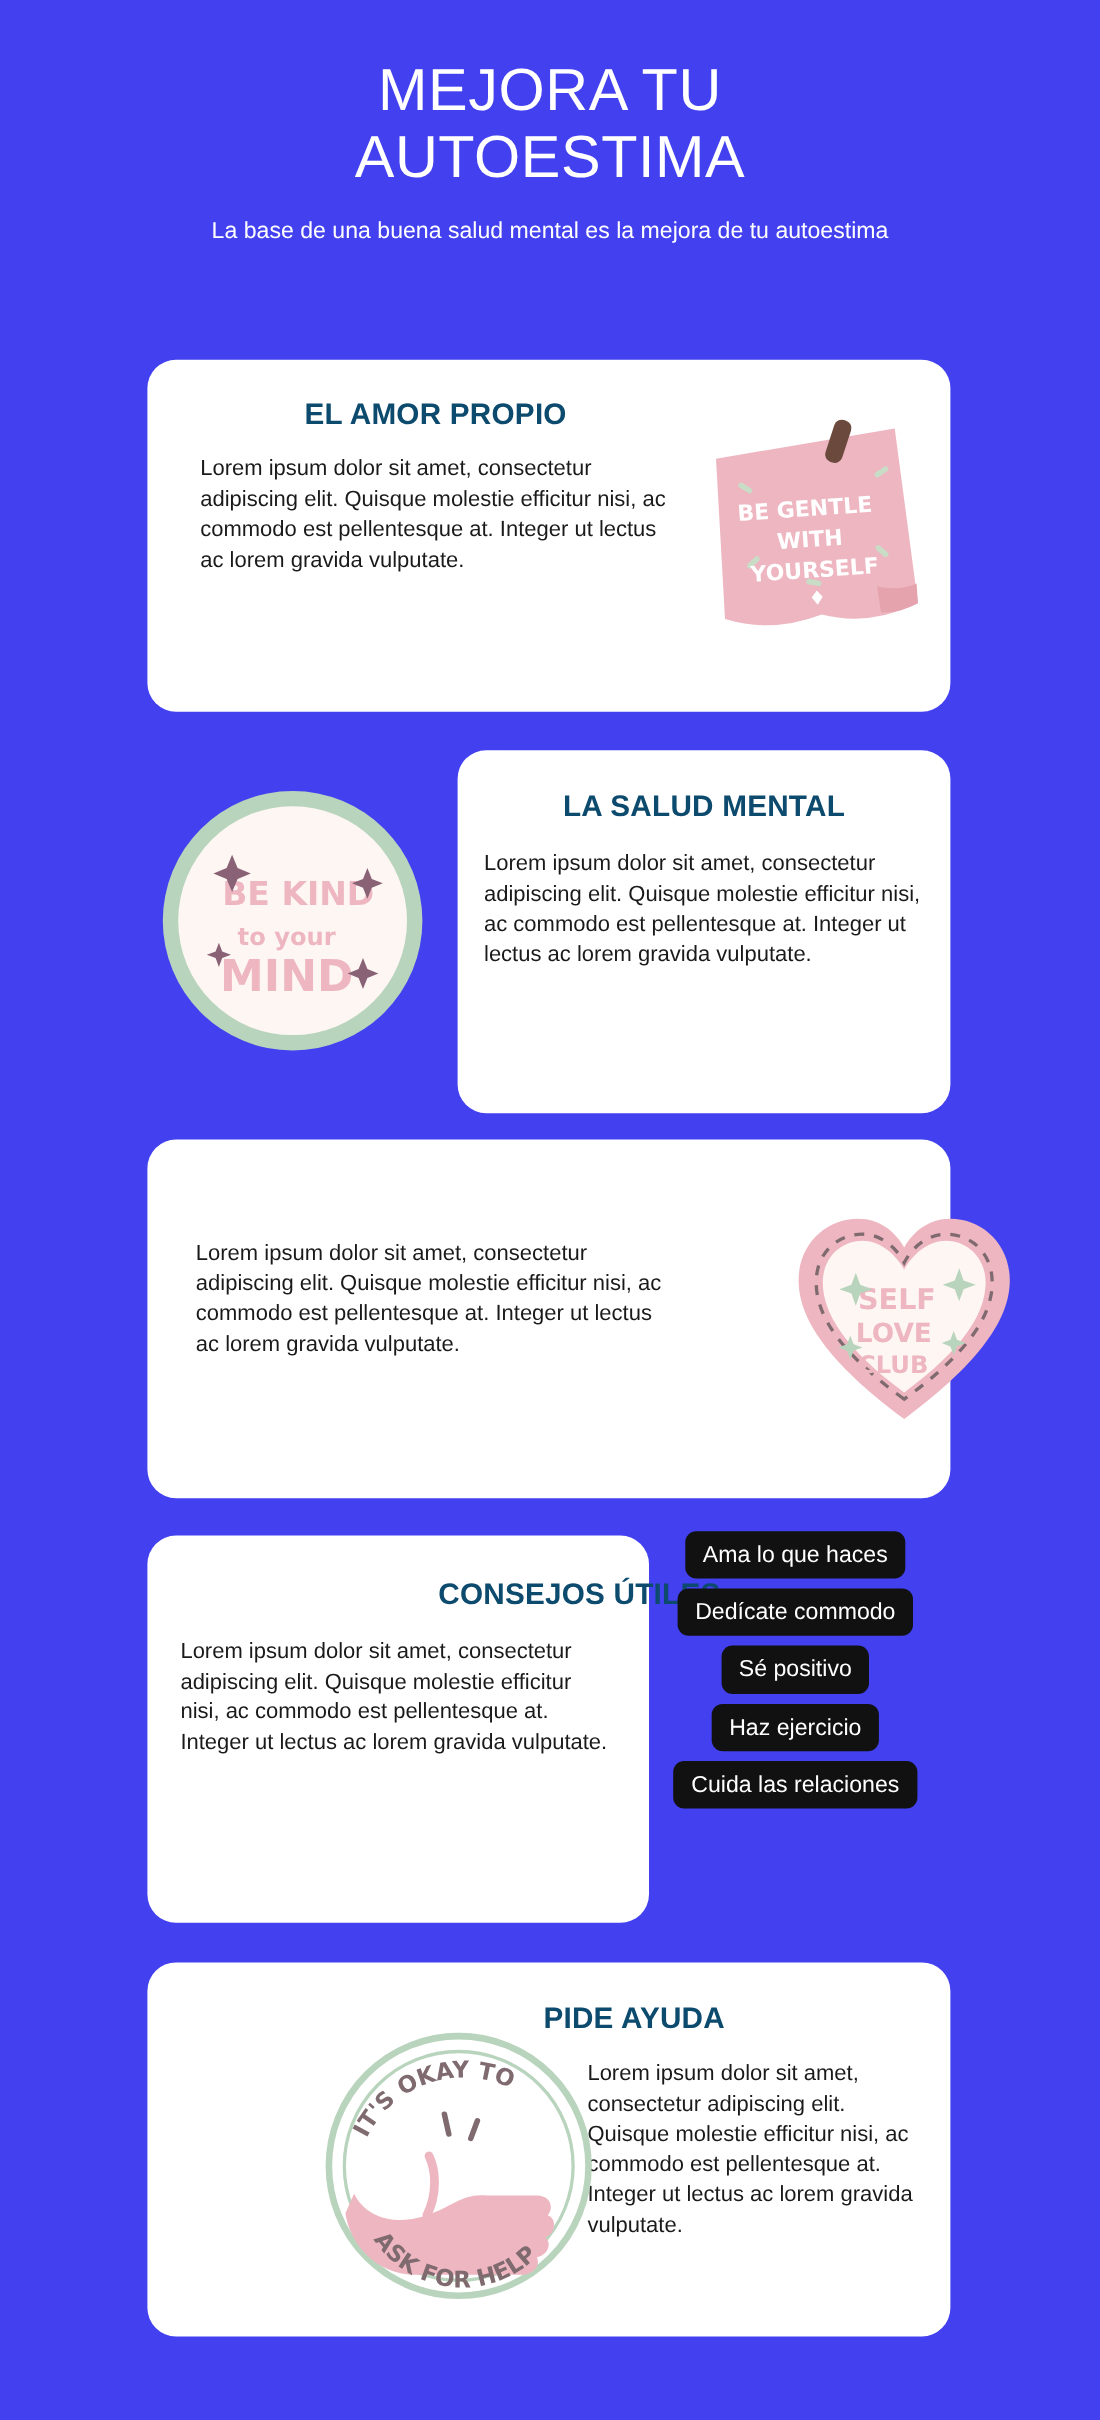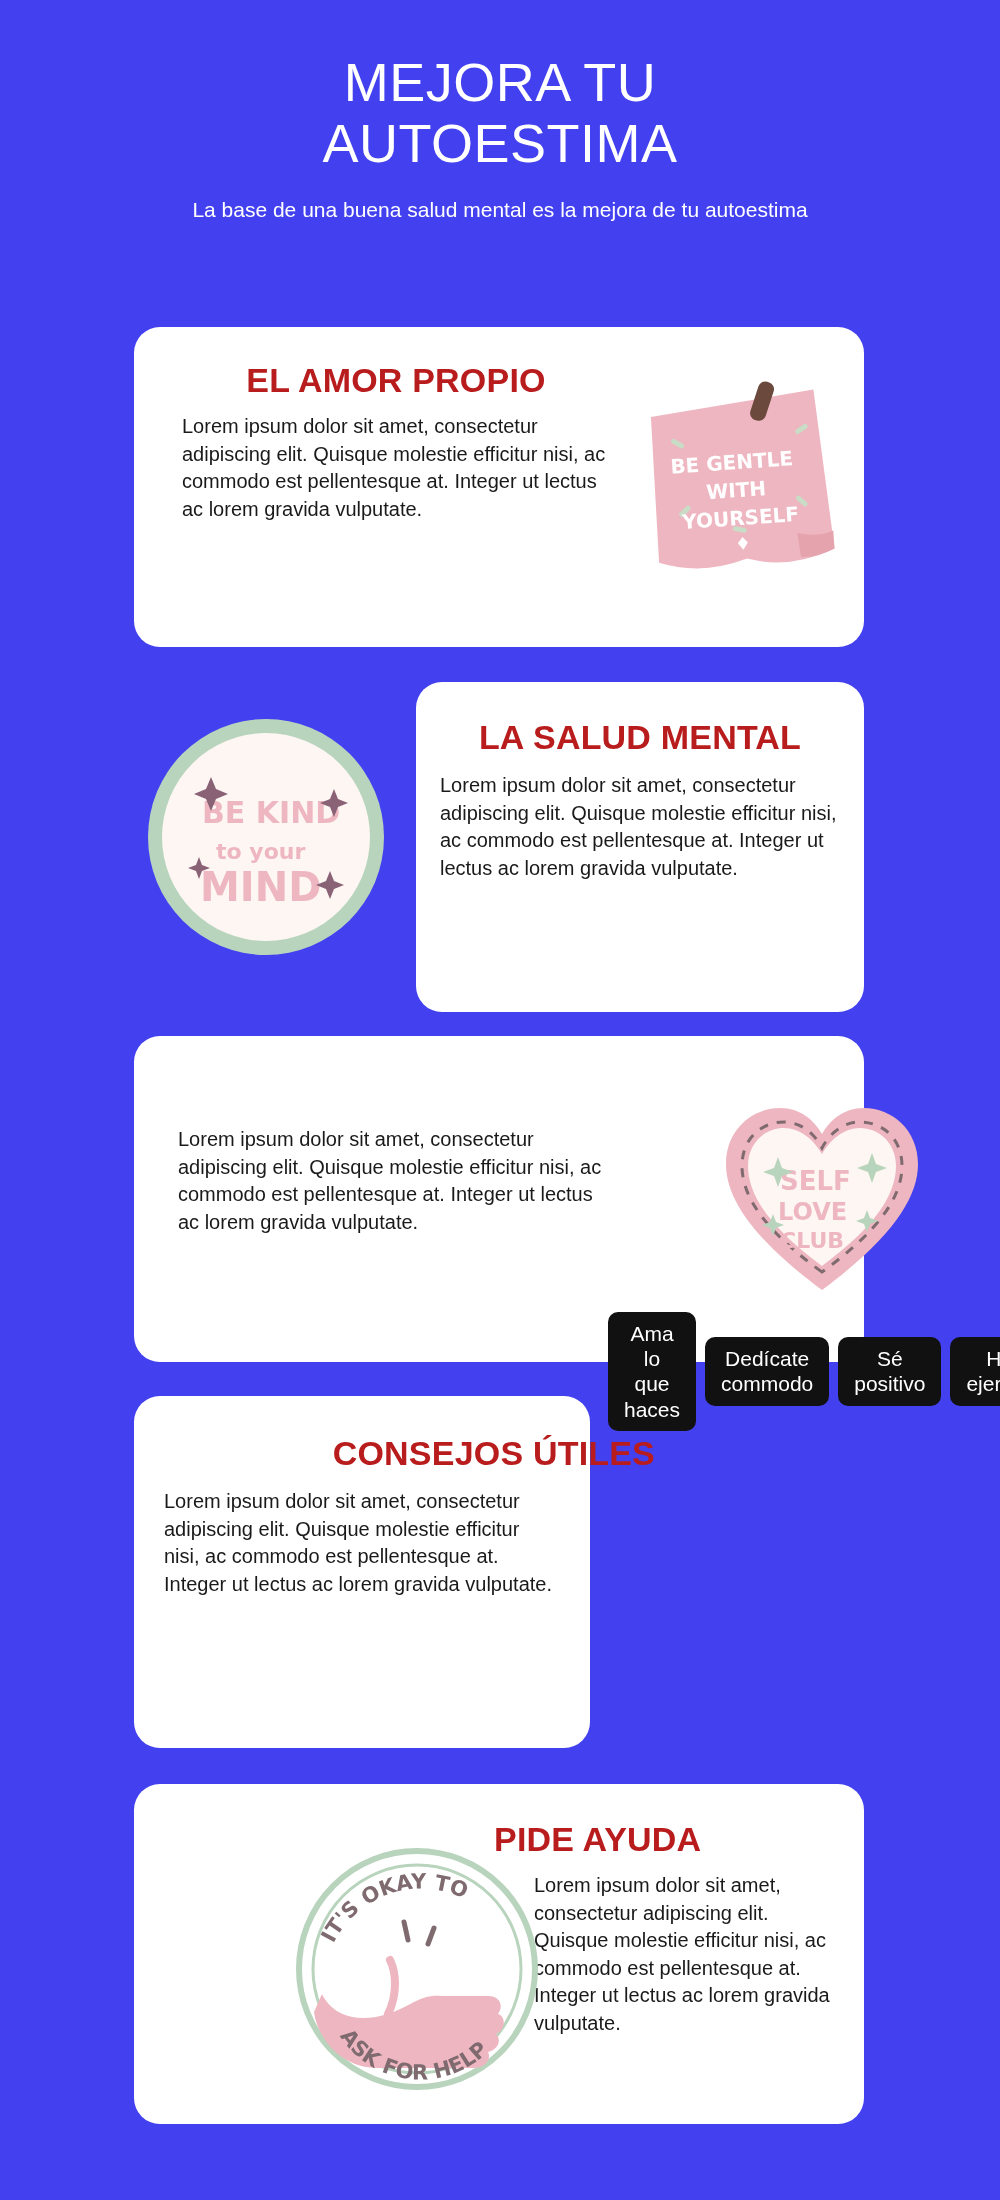--- a/index.html
+++ b/index.html
@@ -43,23 +43,23 @@
     width: 730px;
   }
 
   
   .card {
     position: absolute;
     background: #ffffff;
     border-radius: 26px;
   }
   .card-title {
-    font-size: 34px;
+    font-size: 27px;
     font-weight: bold;
-    color: #b91c1c;
+    color: #0c4a6e;
     letter-spacing: 0.2px;
   }
   .card-body {
     font-size: 20px;
     line-height: 1.38;
     color: #1a1a1a;
     text-align: left;
   }
 
   
@@ -82,24 +82,24 @@
 
   
   #card4 { left: 134px; top: 1396px; width: 456px; height: 352px; }
   #card4 .card-title { position: absolute; left: 0; top: 38px; width: 521px; text-align: right; }
   #card4 .card-body  { position: absolute; left: 30px; top: 92px; width: 396px; }
 
   
   .tags {
     position: absolute;
     left: 608px;
-    top: 1312px;
+    top: 1392px;
     width: 230px;
     display: flex;
-    flex-direction: row;
+    flex-direction: column;
     align-items: center;
     gap: 9px;
   }
   .tag {
     background: #111111;
     color: #ffffff;
     font-size: 21px;
     line-height: 1.2;
     text-align: center;
     border-radius: 10px;

